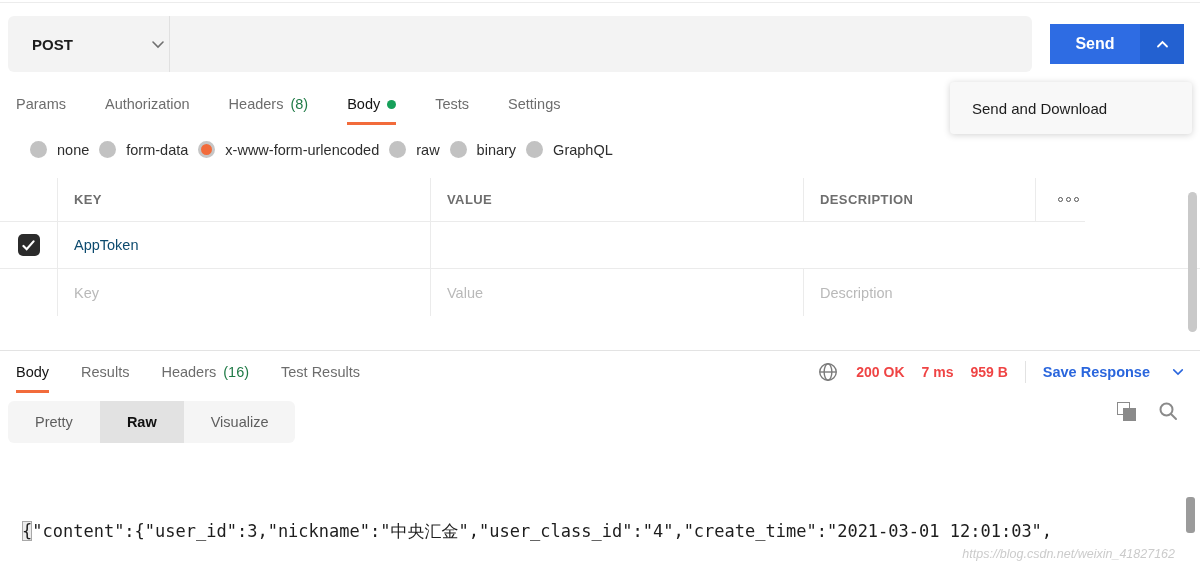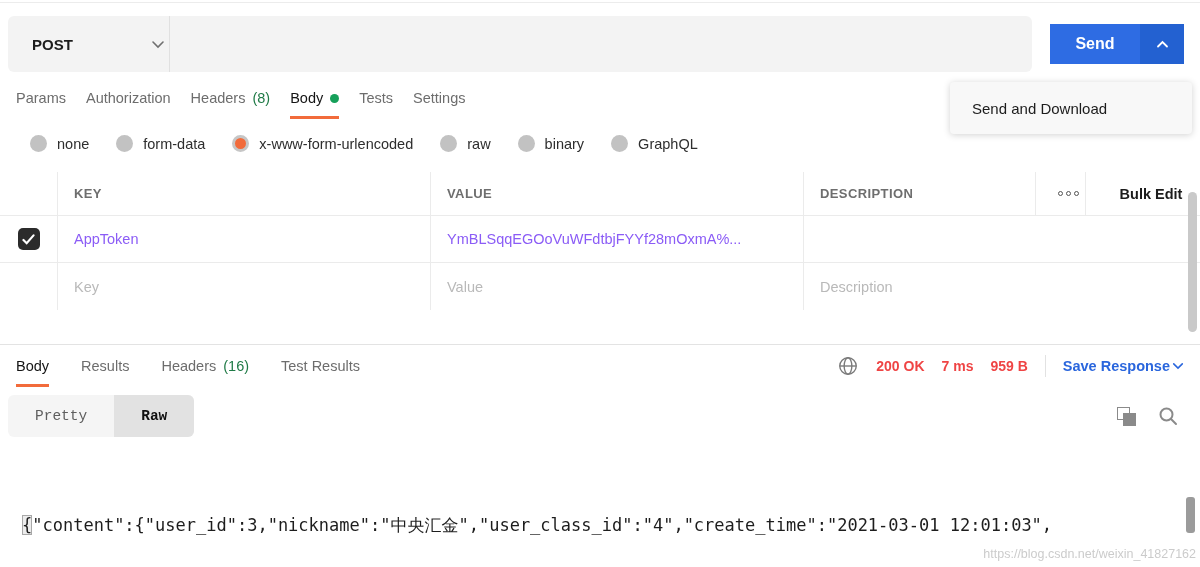--- a/index.html
+++ b/index.html
@@ -19,78 +19,78 @@
   .url { flex:1; display:flex; align-items:center; padding-left:24px; font-size:15px; color:#3d3d3d; cursor:text; }
   .send { width:150px; display:flex; border:none; padding:8px; border-radius:6px; overflow:hidden; cursor:pointer; background:none; }
   .send-main { flex:1; background:#2e6ce3; color:#fff; font-weight:700; font-size:16px;
                display:flex; align-items:center; justify-content:center; font-family:"Liberation Sans",sans-serif; }
   .send-caret { width:44px; background:#2361d1; display:flex; align-items:center; justify-content:center; }
   .send-menu { position:absolute; top:82px; right:8px; width:242px; height:52px; background:#f8f8f8;
                border-radius:4px; box-shadow:0 1px 7px rgba(0,0,0,0.18); display:flex; align-items:center;
                padding-left:22px; font-size:15px; color:#1c1c1c; z-index:9; cursor:pointer; }
 
   
-  .req-tabs { display:flex; gap:20px; padding-left:16px; margin-top:18px; font-size:14.5px; }
+  .req-tabs { display:flex; gap:39px; padding-left:16px; margin-top:24px; font-size:14.5px; }
   .tab { color:#6d6d6d; display:flex; gap:7px; align-items:center; padding-bottom:10px; cursor:pointer; border-bottom:3px solid transparent; }
   .tab.active { color:#141414; border-bottom-color:#f26b3b; }
   .count { color:#1f7a46; }
   .gdot { width:9px; height:9px; border-radius:50%; background:#16a05a; }
 
   
-  .modes { display:flex; align-items:center; gap:27px; padding-left:30px; margin-top:16px; }
+  .modes { display:flex; align-items:center; gap:10px; padding-left:30px; margin-top:16px; }
   .mode { display:flex; align-items:center; gap:10px; font-size:14.5px; color:#2e2e2e; cursor:pointer; }
   .radio { width:17px; height:17px; border-radius:50%; background:#c2c2c2; flex:0 0 auto; }
   .radio.sel { background:#f26b3b; border:3.5px solid #c6c6c6; }
 
   
   .kv-table { margin-top:20px; height:172px; overflow:hidden; position:relative; font-size:14.5px; }
   .hrow { display:grid; grid-template-columns:57px 373px 373px 232px 50px 1fr; height:44px; }
   .drow { display:grid; grid-template-columns:57px 373px 373px 1fr; height:47px; border-bottom:1px solid #ebebeb; }
   .hrow > div, .drow > div { display:flex; align-items:center; }
   .hcell { border-left:1px solid #ebebeb; border-bottom:1px solid #ebebeb; padding-left:16px;
            color:#6e6e6e; font-size:13px; font-weight:600; letter-spacing:0.4px; }
   .hfirst { border-bottom:1px solid #ebebeb; }
   .more-cell { justify-content:center; gap:3px; cursor:pointer; }
   .dotring { width:5px; height:5px; border:1.3px solid #555; border-radius:50%; }
   .bulk { justify-content:center; color:#1c1c1c; font-weight:600; font-size:14.5px; letter-spacing:0; cursor:pointer; }
   .cb-cell { justify-content:center; }
   .checkbox { width:22px; height:22px; border-radius:5px; background:#2b2b2b; display:flex; align-items:center; justify-content:center; cursor:pointer; }
-  .kcell { border-left:1px solid #ebebeb; padding-left:16px; color:#8b5cf6; cursor:text; }
+  .kcell { border-left:1px solid #ebebeb; padding-left:16px; color:#0c4a6e; cursor:text; }
   .ph .kcell { color:#b9b9b9; }
   .ph { border-bottom:none; }
 
   .scroll1 { position:absolute; right:3px; top:192px; width:9px; height:140px; background:#c9c9c9; border-radius:5px; cursor:grab; }
 
   
   .resp { border-top:1px solid #e3e3e3; }
   .resp-bar { display:flex; align-items:center; padding:0 16px 0 16px; height:42px; }
   .resp-tabs { display:flex; gap:32px; height:100%; align-items:stretch; font-size:14.5px; }
   .rtab { display:flex; gap:7px; align-items:center; color:#6d6d6d; border-bottom:3px solid transparent; cursor:pointer; padding-top:2px; }
   .rtab.active { color:#141414; border-bottom-color:#f26b3b; }
   .resp-meta { margin-left:auto; display:flex; align-items:center; gap:17px; }
   .stat { color:#ef4444; font-size:14px; font-weight:600; }
   .meta-div { width:1px; height:22px; background:#e2e2e2; }
-  .save { display:flex; align-items:center; gap:2px; color:#2a66dd; font-weight:700; font-size:14.5px; cursor:pointer; }
-
-  .view-bar { margin:8px 8px 0 8px; display:flex; align-items:center;font-family:Liberation Mono, monospace; }
+  .save { display:flex; align-items:center; gap:22px; color:#2a66dd; font-weight:700; font-size:14.5px; cursor:pointer; }
+
+  .view-bar { margin:8px 8px 0 8px; display:flex; align-items:flex-start; }
   .view-tabs { display:inline-flex; background:#f5f5f5; border-radius:6px; overflow:hidden; }
   .vtab { padding:13px 27px; font-size:14.5px; color:#5e5e5e; cursor:pointer; }
   .vtab.active { background:#e2e2e2; color:#101010; font-weight:600; }
   .view-icons { margin-left:auto; display:flex; align-items:center; gap:22px; padding-right:14px; }
   .icon-btn { cursor:pointer; display:flex; }
   .copy-ic { position:relative; width:19px; height:19px; }
   .copy-back { position:absolute; left:0; top:0; width:13px; height:13px; border:1.6px solid #8a8a8a; }
   .copy-front { position:absolute; right:0; bottom:0; width:13px; height:13px; background:#8a8a8a; }
 
   .resp-body { margin-top:11px; padding-left:22px; font-family:"DejaVu Sans Mono", monospace;
                font-size:17px; line-height:31px; color:#1d1d1d; white-space:pre; }
   .brace-hl { background:#ececec; box-shadow:inset 0 0 0 1px #a8a8a8; }
 
   .scroll2 { position:absolute; right:5px; top:497px; width:9px; height:36px; background:#9b9b9b; border-radius:3px; cursor:grab; }
-  .watermark { position:absolute; right:4px; bottom:6px; font-size:12.5px; color:rgba(185,185,185,0.75); }
+  .watermark { position:absolute; right:25px; bottom:6px; font-size:12.5px; color:rgba(185,185,185,0.75);font-style:italic; }
 </style>
 </head>
 <body>
 
 <div class="topline"></div>
 
 <div class="urlbar">
   <div class="addr">
     <div class="method">
       <span>POST</span>
@@ -164,33 +164,31 @@
   <div class="hrow">
     <div class="hfirst"></div>
     <div class="hcell">KEY</div>
     <div class="hcell">VALUE</div>
     <div class="hcell">DESCRIPTION</div>
     <div class="hcell more-cell">
       <span class="dotring"></span>
       <span class="dotring"></span>
       <span class="dotring"></span>
     </div>
-    <div class="hcell bulk">Bulk Edit</div>
   </div>
 
   <div class="drow">
     <div class="cb-cell">
       <span class="checkbox">
         <svg width="13" height="11" viewBox="0 0 14 12">
             <path d="M1.5 6.5 L5 10 L12.5 1.5" stroke="#fff" stroke-width="2.4" fill="none" stroke-linecap="round"></path>
           </svg>
       </span>
     </div>
     <div class="kcell">AppToken</div>
-    <div class="kcell">YmBLSqqEGOoVuWFdtbjFYYf28mOxmA%...</div>
     <div class="kcell"></div>
   </div>
 
 
   <div class="drow ph">
     <div class="cb-cell"></div>
     <div class="kcell">Key</div>
     <div class="kcell">Value</div>
     <div class="kcell">Description</div>
   </div>
@@ -231,20 +229,21 @@
             <path d="M2 2 L7 7 L12 2" stroke="#2a66dd" stroke-width="1.8" fill="none" stroke-linecap="round"></path>
           </svg>
       </span>
     </div>
   </div>
 
   <div class="view-bar">
     <div class="view-tabs">
       <div class="vtab">Pretty</div>
       <div class="vtab active">Raw</div>
+      <div class="vtab">Visualize</div>
     </div>
     <div class="view-icons">
       <span class="icon-btn copy-ic">
         <span class="copy-back"></span>
         <span class="copy-front"></span>
       </span>
       <span class="icon-btn">
         <svg width="20" height="20" viewBox="0 0 20 20" fill="none" stroke="#8a8a8a" stroke-width="2">
             <circle cx="8.5" cy="8.5" r="6"></circle>
             <path d="M13 13 L18 18" stroke-linecap="round"></path>

